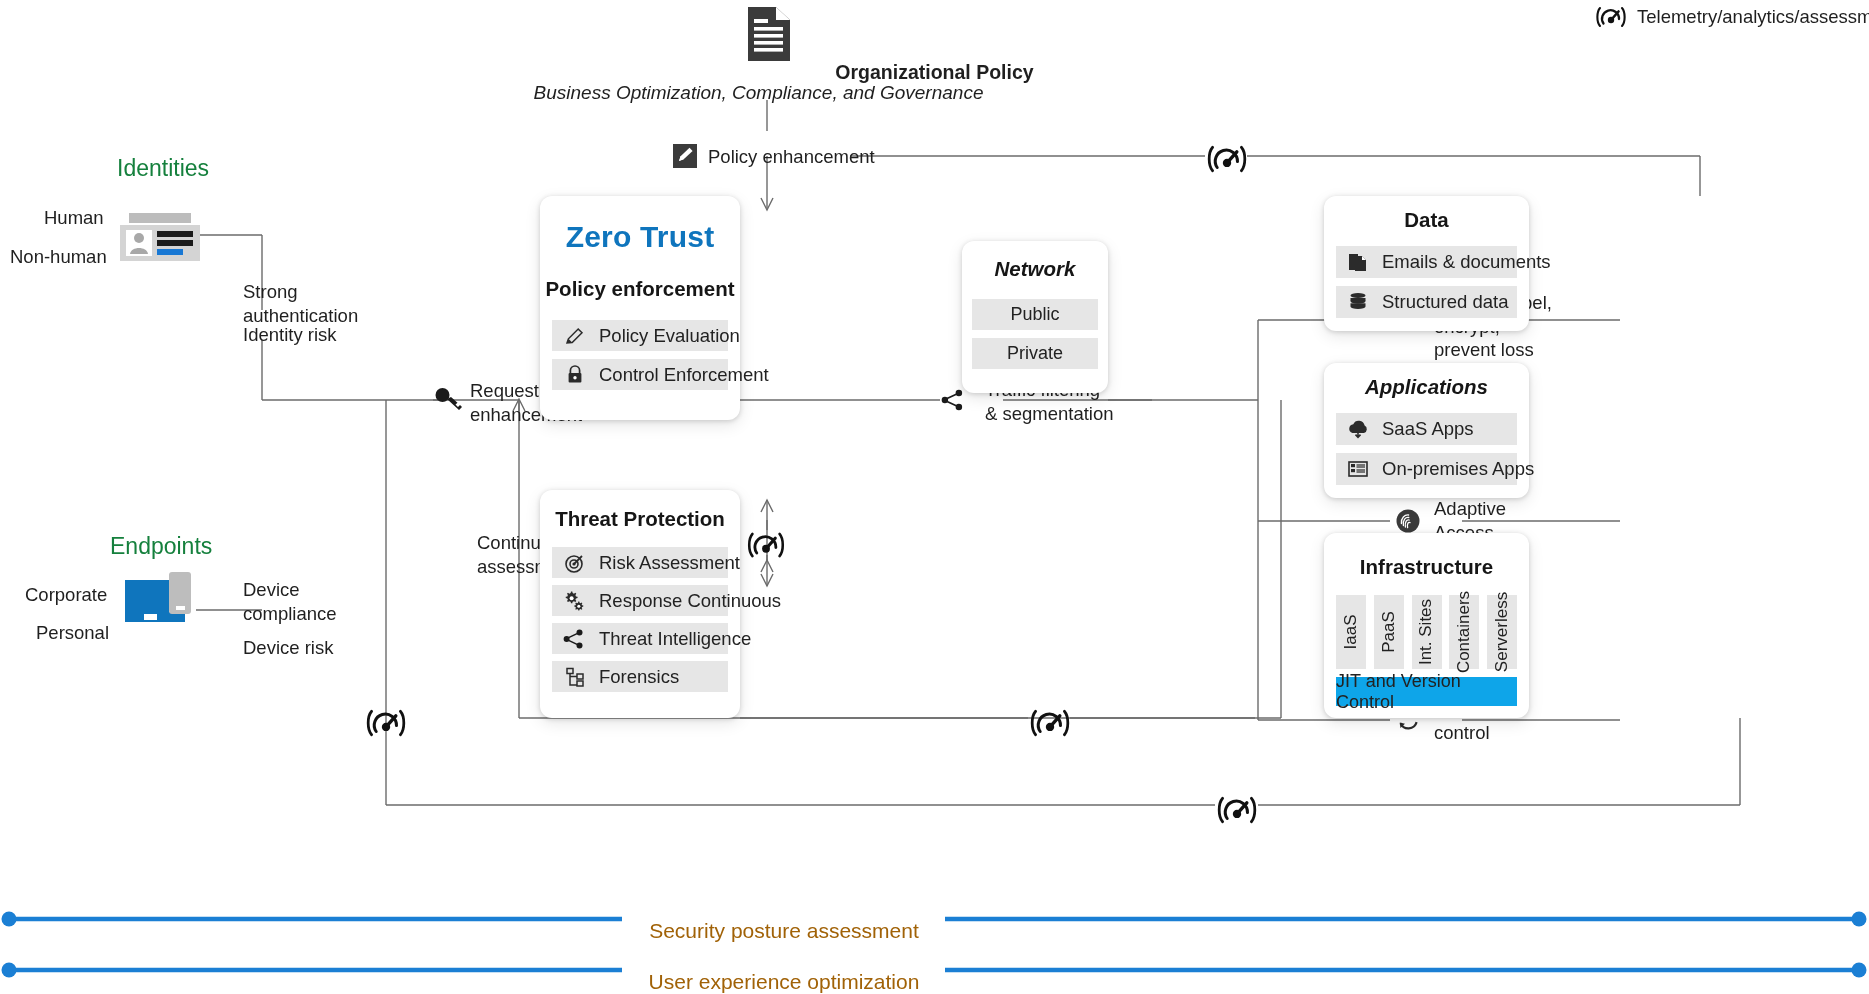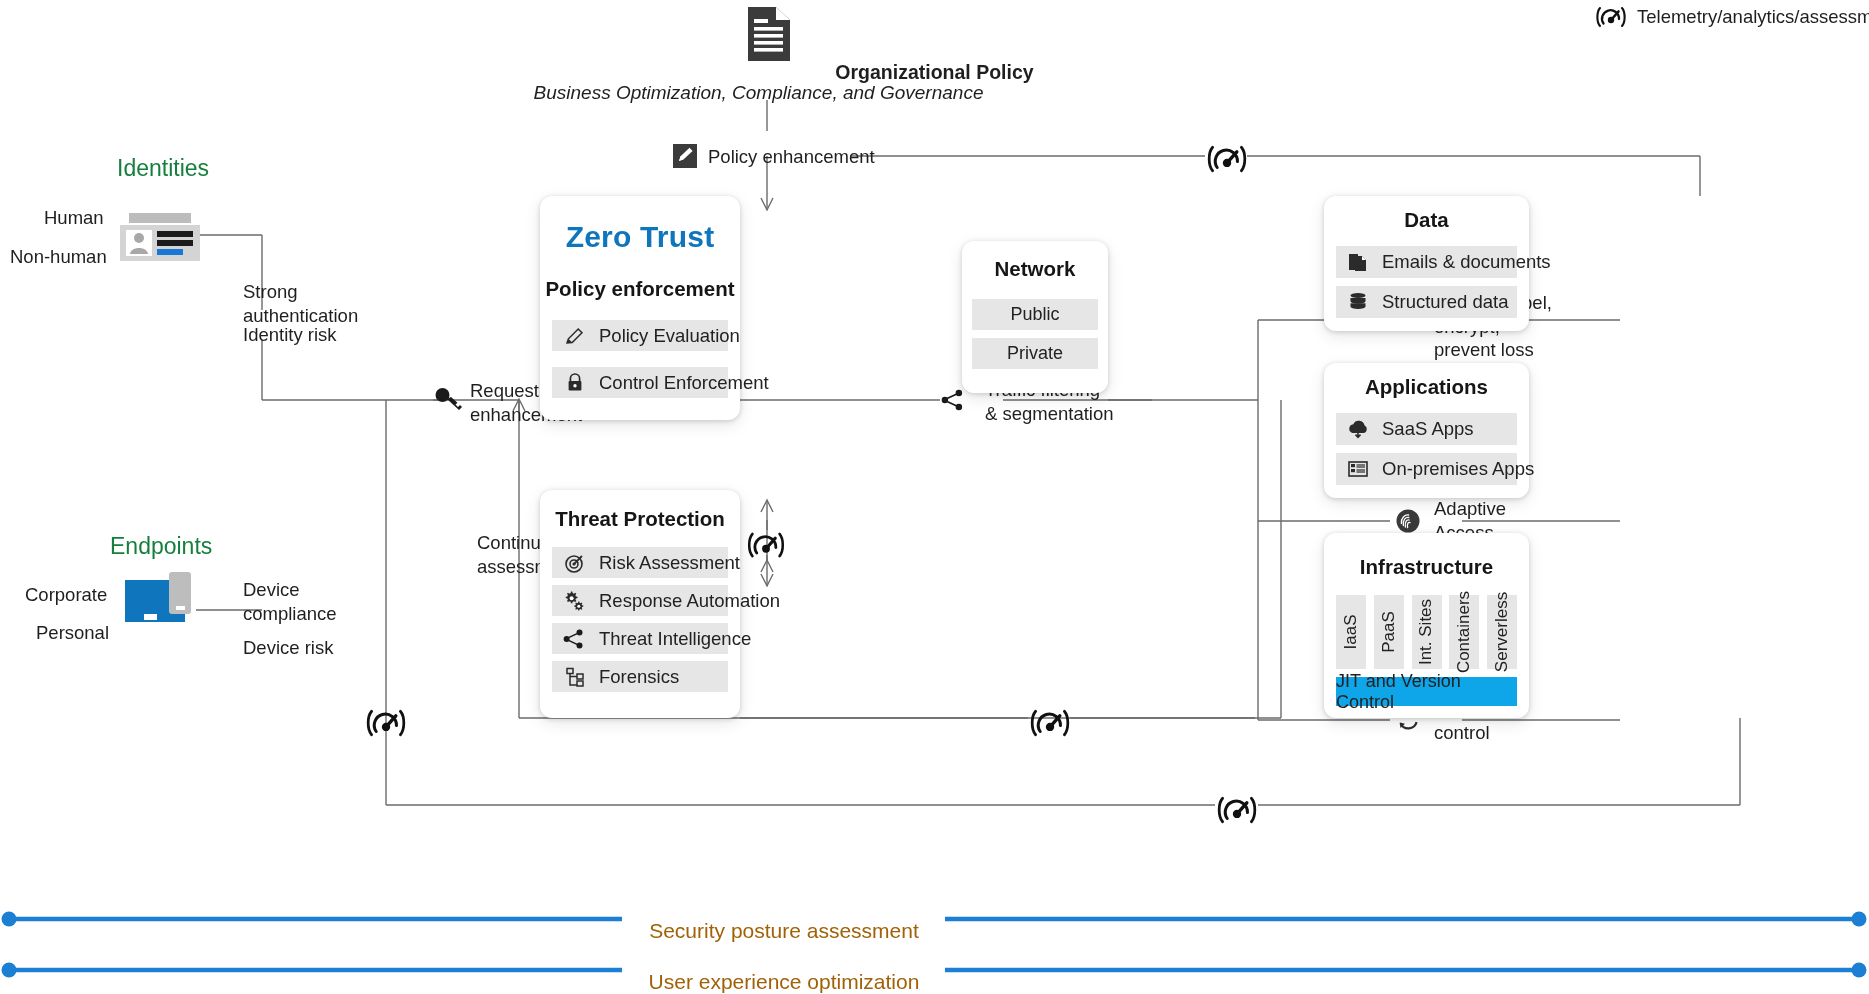--- a/index.html
+++ b/index.html
@@ -59,47 +59,47 @@
     flex:0 0 auto;
     display:flex;align-items:center;justify-content:center;
     width:26px;height:26px;margin-right:11px;
   }
   .chip .chip-txt{font-size:18.5px;white-space:nowrap;}
 
   
   #zt-card{left:540px;top:196px;width:200px;height:224px;}
   #zt-title{font-size:30px;font-weight:700;color:#0f75bd;text-align:center;margin-top:24px;letter-spacing:.2px;}
   #zt-sub{font-size:20.5px;font-weight:700;text-align:center;margin-top:23px;color:#161616;}
-  #zt-card .chip{margin:16px 12px 8px 12px;height:31px;padding-left:10px;}
+  #zt-card .chip{margin:8px 12px 8px 12px;height:31px;padding-left:10px;}
   #zt-chips{margin-top:19px;}
 
   
   #tp-card{left:540px;top:490px;width:200px;height:228px;}
   #tp-title{font-size:20.5px;margin-top:17px;}
   #tp-chips{margin-top:16px;border-radius:6px;}
   #tp-card .chip{margin:0 12px 7px 12px;height:31px;padding-left:10px;}
 
   
   #net-card{left:962px;top:241px;width:146px;height:152px;}
-  #net-title{font-size:20.5px;margin-top:16px;}
+  #net-title{font-size:20.5px;margin-top:16px;font-style:italic;}
   #net-chips{margin-top:18px;}
   #net-card .chip{
     margin:0 10px 8px 10px;height:31px;justify-content:center;
   }
   #net-card .chip .chip-txt{font-size:18px;}
 
   
   #data-card{left:1324px;top:196px;width:205px;height:135px;}
   #data-title{font-size:20.5px;margin-top:12px;}
   #data-chips{margin-top:14px;}
   #data-card .chip{margin:0 12px 8px 12px;height:32px;padding-left:9px;}
 
   
   #apps-card{left:1324px;top:363px;width:205px;height:135px;}
-  #apps-title{font-size:20.5px;margin-top:12px;}
+  #apps-title{font-size:20.5px;margin-top:12px;font-style:italic;}
   #apps-chips{margin-top:14px;}
   #apps-card .chip{margin:0 12px 8px 12px;height:32px;padding-left:9px;}
 
   
   #infra-card{left:1324px;top:533px;width:205px;height:185px;}
   #infra-title{font-size:20.5px;margin-top:22px;}
   #infra-cols{
     display:flex;justify-content:space-between;
     margin:16px 12px 0 12px;
   }
@@ -364,21 +364,21 @@
         <span class="chip-ico">
           <svg width="24" height="24" viewBox="0 0 24 24">
             <g fill="#2b2b2b">
               <path d="M8 2.5 l1.3 0 .35 1.6 1.3 .55 1.4-.9 .95 .95-.9 1.4 .55 1.3 1.6 .35 0 1.3-1.6 .35-.55 1.3 .9 1.4-.95 .95-1.4-.9-1.3 .55-.35 1.6-1.3 0-.35-1.6-1.3-.55-1.4 .9-.95-.95 .9-1.4-.55-1.3-1.6-.35 0-1.3 1.6-.35 .55-1.3-.9-1.4 .95-.95 1.4 .9 1.3-.55z"></path>
               <circle cx="8.6" cy="9.2" r="2" fill="#ffffff"></circle>
               <path d="M15.3 12.6 l1 0 .27 1.22 1 .42 1.07-.69 .72 .72-.69 1.07 .42 1 1.22 .27 0 1-1.22 .27-.42 1 .69 1.07-.72 .72-1.07-.69-1 .42-.27 1.22-1 0-.27-1.22-1-.42-1.07 .69-.72-.72 .69-1.07-.42-1-1.22-.27 0-1 1.22-.27 .42-1-.69-1.07 .72-.72 1.07 .69 1-.42z"></path>
               <circle cx="15.8" cy="17.2" r="1.55" fill="#ffffff"></circle>
             </g>
           </svg>
         </span>
-        <span class="chip-txt">Response Automation</span>
+        <span class="chip-txt">Response Continuous</span>
       </div>
       <div class="chip">
         <span class="chip-ico">
           <svg width="24" height="22" viewBox="0 0 24 22">
             <circle cx="16.5" cy="4.5" r="3" fill="#1b1b1b"></circle>
             <circle cx="16.5" cy="17.5" r="3" fill="#1b1b1b"></circle>
             <circle cx="3.6" cy="11" r="3" fill="#1b1b1b"></circle>
             <path d="M5.6 9.6 L14.6 5.4 M5.6 12.4 L14.6 16.6" stroke="#1b1b1b" stroke-width="1.6"></path>
           </svg>
         </span>

